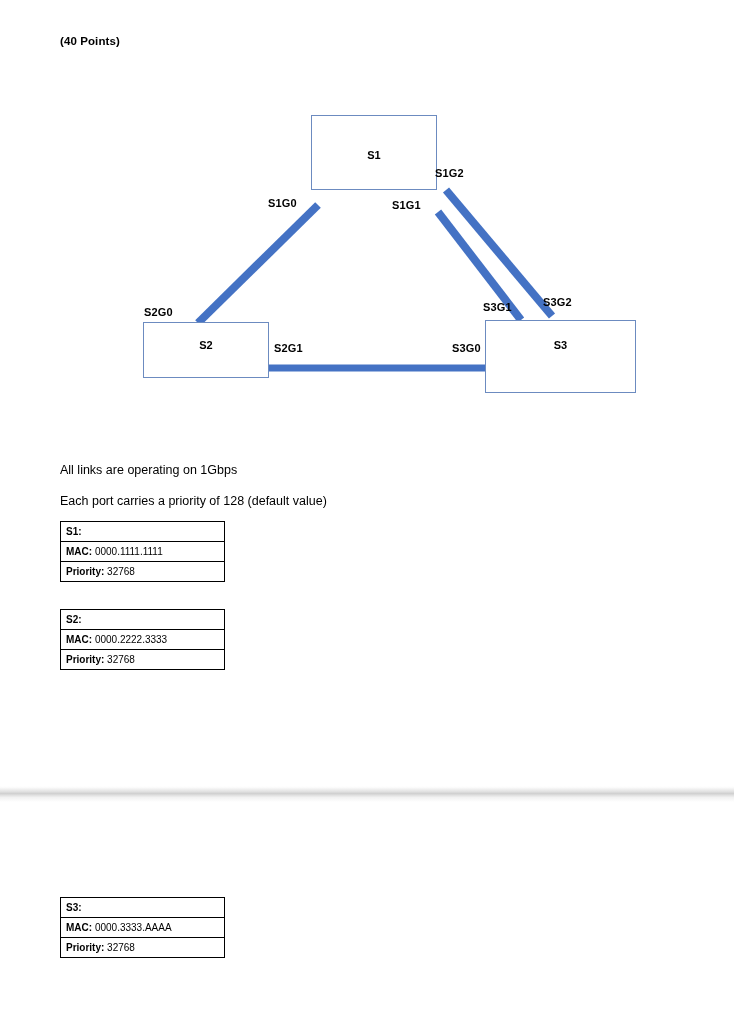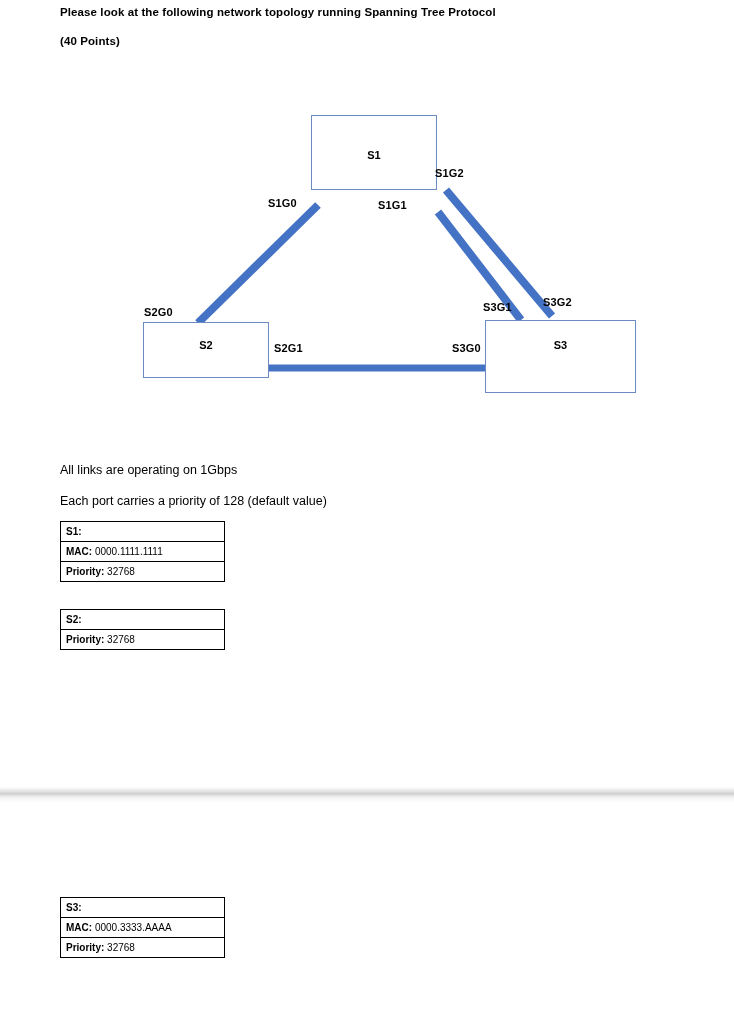--- a/index.html
+++ b/index.html
@@ -72,21 +72,21 @@
   .port-label {
     position: absolute;
     font-size: 11px;
     font-weight: bold;
     white-space: nowrap;
     color: #000;
     letter-spacing: 0.2px;
   }
 
   #p-s1g0 { left: 268px; top: 102px; }
-  #p-s1g1 { left: 378px; top: 104px; }
+  #p-s1g1 { left: 392px; top: 104px; }
   #p-s1g2 { left: 435px; top: 72px;  }
   #p-s2g0 { left: 144px; top: 211px; }
   #p-s2g1 { left: 274px; top: 247px; }
   #p-s3g0 { left: 452px; top: 247px; }
   #p-s3g1 { left: 483px; top: 206px; }
   #p-s3g2 { left: 543px; top: 201px; }
 
   
   .body-line {
     position: absolute;
@@ -136,21 +136,20 @@
       #dedede 56%,
       #f2f2f2 72%,
       #ffffff 100%);
   }
 </style>
 </head>
 <body>
 
 <div class="page">
 
-  <div class="q-line" id="q-title">Please look at the following network topology running Spanning Tree Protocol</div>
   <div class="q-line" id="q-points">(40 Points)</div>
 
   <div id="diagram">
 
     <svg width="734" height="330" viewBox="0 0 734 330">
 
       <line x1="318" y1="110" x2="198" y2="228" stroke="#4472c4" stroke-width="8" stroke-linecap="butt"></line>
 
       <line x1="438" y1="117" x2="521" y2="225" stroke="#4472c4" stroke-width="8" stroke-linecap="butt"></line>
 
@@ -204,20 +203,25 @@
 
   <table class="info-table" id="table-s2">
     <tbody>
         <tr>
       <td>
         <b>S2:</b>
       </td>
     </tr>
     <tr>
       <td>
+        <b>MAC:</b><span> 0000.2222.3333</span>
+      </td>
+    </tr>
+    <tr>
+      <td>
         <b>Priority:</b><span> 32768</span>
       </td>
     </tr>
   </tbody>
     </table>
 
   <div id="page-break"></div>
 
   <table class="info-table" id="table-s3">
     <tbody>

